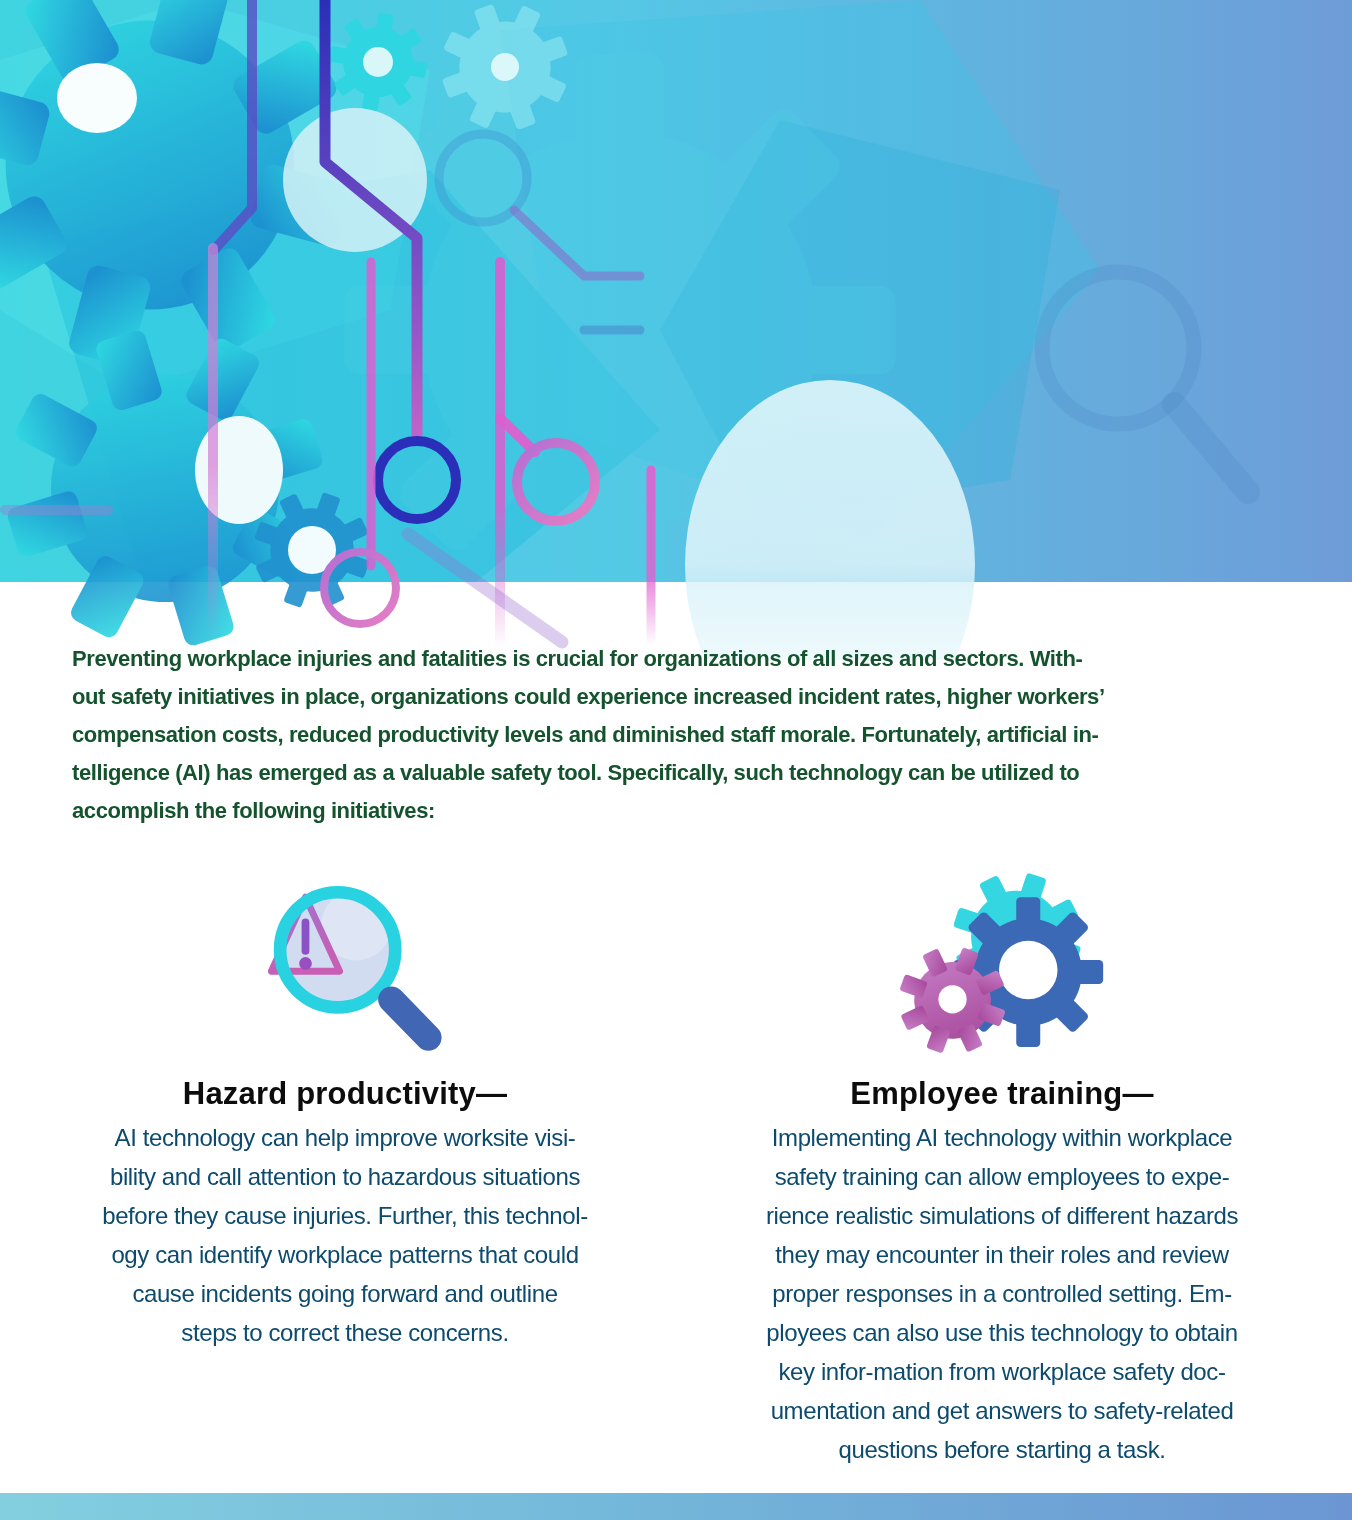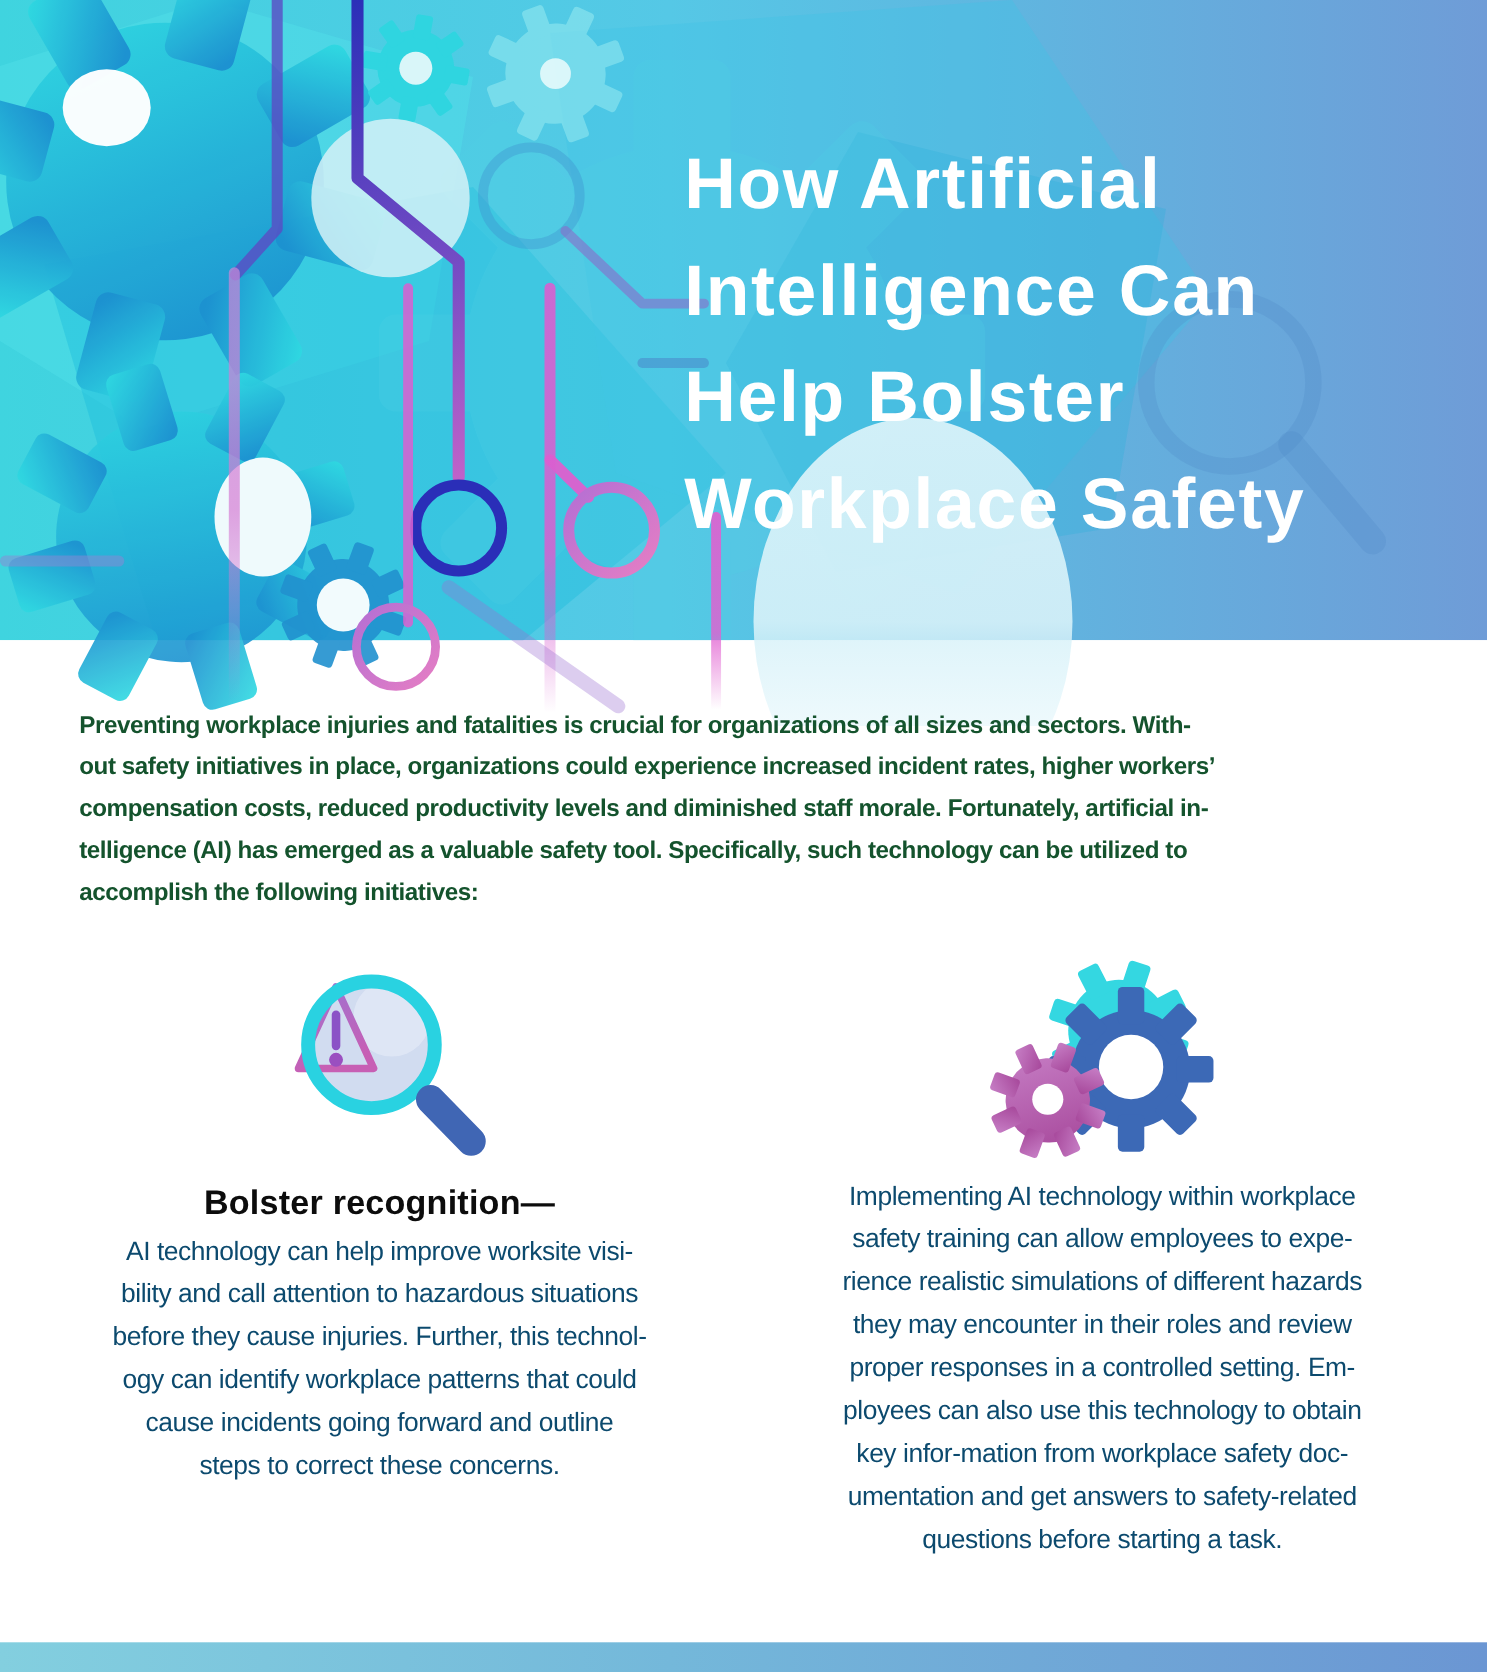--- a/index.html
+++ b/index.html
@@ -134,24 +134,20 @@
 
     <g fill="none" stroke-linecap="round">
       <line x1="213" y1="248" x2="213" y2="640" stroke="url(#pinkFadeA)" stroke-width="10"></line>
       <line x1="500" y1="262" x2="500" y2="648" stroke="url(#pinkFadeB)" stroke-width="10"></line>
       <line x1="651" y1="470" x2="651" y2="643" stroke="url(#pinkFadeC)" stroke-width="9"></line>
       <line x1="408" y1="534" x2="562" y2="642" stroke="#9a6fd0" stroke-width="13" opacity="0.35"></line>
       <circle cx="360" cy="588" r="36" stroke="url(#pinkRing)" stroke-width="8"></circle>
     </g>
   </svg>
 
-  <div class="page-title">How Artificial
-Intelligence Can
-Help Bolster
-Workplace Safety</div>
 
   <div class="intro">Preventing workplace injuries and fatalities is crucial for organizations of all sizes and sectors. With-
 out safety initiatives in place, organizations could experience increased incident rates, higher workers’
 compensation costs, reduced productivity levels and diminished staff morale. Fortunately, artificial in-
 telligence (AI) has emerged as a valuable safety tool. Specifically, such technology can be utilized to
 accomplish the following initiatives:</div>
 
   <div class="col col-left">
     <div class="icon-box">
       <svg width="200" height="192" viewBox="0 0 205 195" aria-hidden="true">
@@ -166,21 +162,21 @@
         </defs>
         <circle cx="95" cy="85" r="59" fill="#cdd9ef" opacity="0.92"></circle>
         <circle cx="114" cy="60" r="36" fill="#e0e8f6" opacity="0.85" clip-path="url(#lensClip)"></circle>
         <path d="M 62 31 L 97 107 L 27 107 Z" fill="none" stroke="url(#triGrad)" stroke-width="7" stroke-linejoin="round"></path>
         <line x1="62" y1="57" x2="62" y2="86" stroke="#8b52c6" stroke-width="8" stroke-linecap="round"></line>
         <circle cx="62" cy="99" r="6.5" fill="#9a4fc0"></circle>
         <circle cx="95" cy="85" r="59" fill="none" stroke="#29d2e1" stroke-width="13"></circle>
         <line x1="150" y1="136" x2="188" y2="175" stroke="#4066b4" stroke-width="27" stroke-linecap="round"></line>
       </svg>
     </div>
-    <div class="section-heading">Bolster recognition—</div>
+    <div class="section-heading">Hazard productivity—</div>
     <div class="section-body">AI technology can help improve worksite visi-
 bility and call attention to hazardous situations
 before they cause injuries. Further, this technol-
 ogy can identify workplace patterns that could
 cause incidents going forward and outline
 steps to correct these concerns.</div>
   </div>
 
   <div class="col col-right">
     <div class="icon-box">
@@ -191,20 +187,21 @@
             <stop offset="1" stop-color="#a94c9e"></stop>
           </linearGradient>
         </defs>
         <use href="#gear8" transform="translate(120,64) scale(0.6) rotate(18)" fill="#34d7e1"></use>
         <use href="#gear8" transform="translate(131,99) scale(0.7)" fill="#3c69b6"></use>
         <circle cx="131" cy="97" r="29" fill="#ffffff"></circle>
         <use href="#gear8" transform="translate(56,127) scale(0.5) rotate(20)" fill="url(#pg)"></use>
         <circle cx="56" cy="126" r="14" fill="#ffffff"></circle>
       </svg>
     </div>
+    <div class="section-heading">Employee training—</div>
     <div class="section-body">Implementing AI technology within workplace
 safety training can allow employees to expe-
 rience realistic simulations of different hazards
 they may encounter in their roles and review
 proper responses in a controlled setting. Em-
 ployees can also use this technology to obtain
 key infor-mation from workplace safety doc-
 umentation and get answers to safety-related
 questions before starting a task.</div>
   </div>

